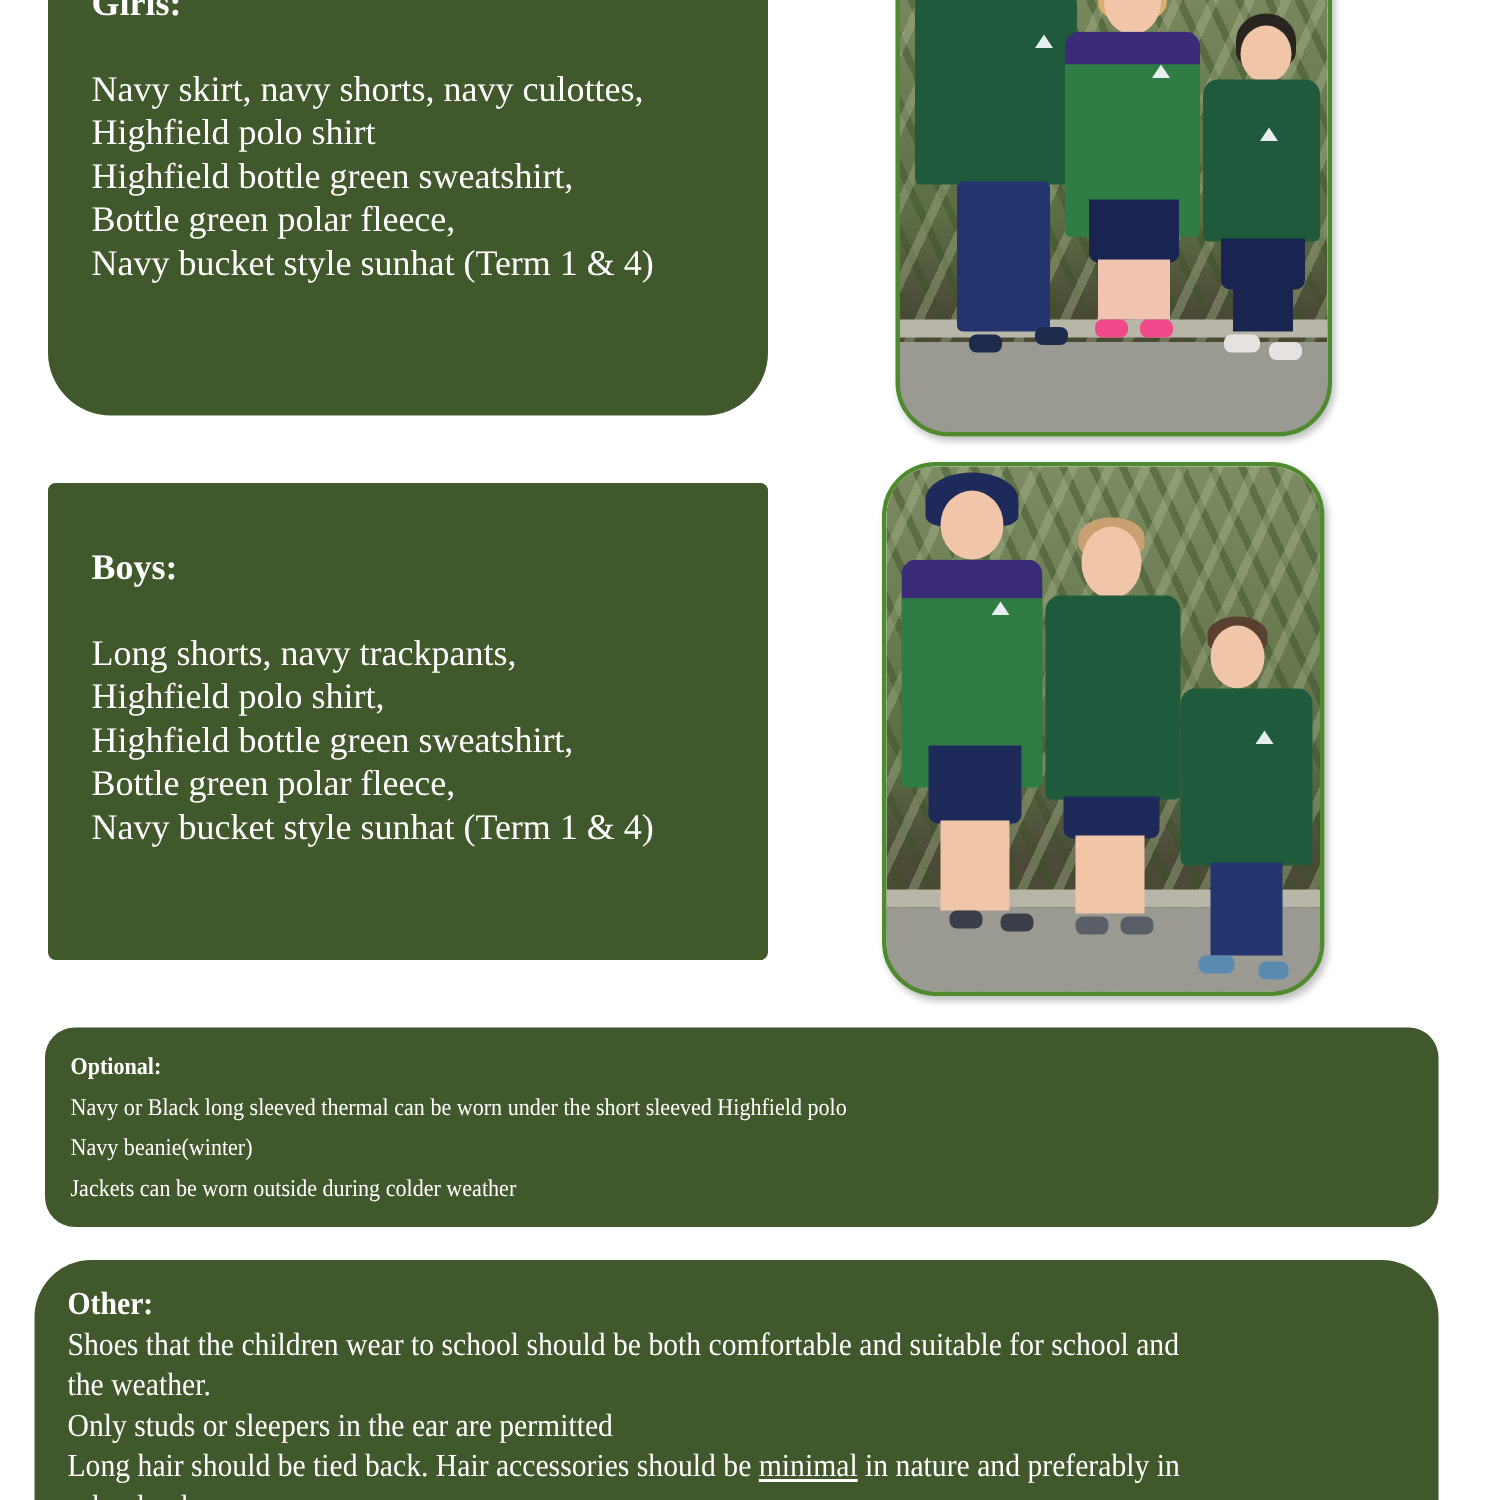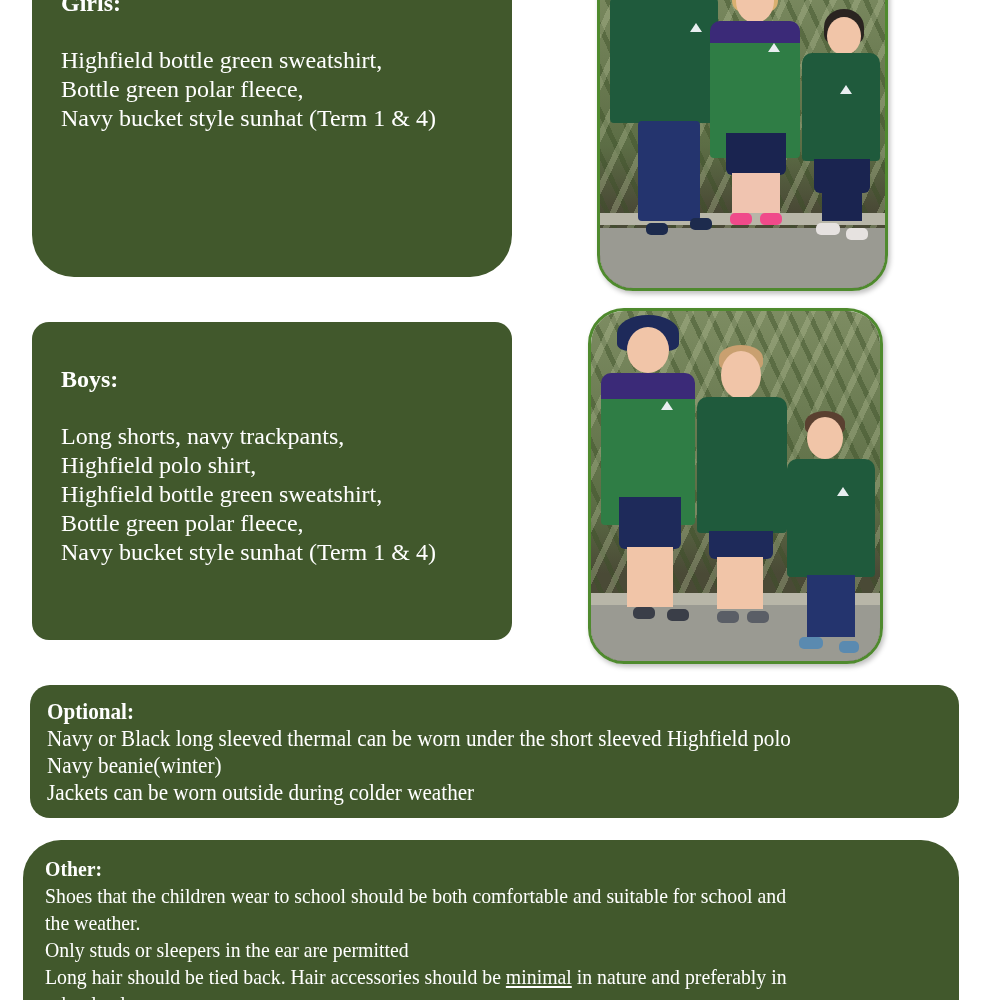--- a/index.html
+++ b/index.html
@@ -1,22 +1,22 @@
 <!DOCTYPE html>
 <html><head>
 <meta charset="utf-8">
 <style>
   html, body { margin: 0; padding: 0; background: #ffffff; }
   body { width: 1000px; height: 1000px; position: relative; overflow: hidden;
          font-family: "Liberation Serif", "DejaVu Serif", serif; color: #ffffff; }
   .box { position: absolute; background: #41582c; box-sizing: border-box; }
   .box .title { font-weight: bold; }
   .box-girls { left: 32px; top: -40px; width: 480px; height: 317px; border-radius: 0 0 42px 42px; padding: 29px 29px 0 29px; font-size: 24px; line-height: 29px; }
-  .box-boys { left: 32px; top: 322px; width: 480px; height: 318px; border-radius: 17px; padding: 43px 29px 0 29px; font-size: 24px; line-height: 29px; }
-  .box-optional { left: 30px; top: 685px; width: 929px; height: 133px; border-radius: 20px; padding: 13px 17px 0 17px; font-size: 23px; line-height: 27px; }
+  .box-boys { left: 32px; top: 322px; width: 480px; height: 318px; border-radius: 5px; padding: 43px 29px 0 29px; font-size: 24px; line-height: 29px; }
+  .box-optional { left: 30px; top: 685px; width: 929px; height: 133px; border-radius: 20px; padding: 13px 17px 0 17px; font-size: 16px; line-height: 27px; }
   .box-other { left: 23px; top: 840px; width: 936px; height: 200px; border-radius: 38px 38px 0 0; padding: 16px 22px 0 22px; font-size: 21.5px; line-height: 27px; }
   .box-optional .line, .box-other .line { transform: scaleX(0.92); transform-origin: left; white-space: nowrap; }
   .gap { height: 28px; }
   .u { text-decoration: underline; }
 
   .photo { position: absolute; overflow: hidden; border: 3px solid #4f8a2e; box-sizing: border-box;
            box-shadow: 2px 3px 5px rgba(0,0,0,0.25); }
   .photo-girls { left: 597px; top: -30px; width: 291px; height: 321px; border-radius: 0 0 36px 36px; }
   .photo-boys { left: 588px; top: 308px; width: 295px; height: 356px; border-radius: 36px; }
   .bg-foliage { position: absolute; inset: 0;
@@ -33,20 +33,22 @@
   .kid .legs { position: absolute; }
   .kid .shoe { position: absolute; border-radius: 5px; height: 12px; }
   .logo { position: absolute; width: 0; height: 0; border-left: 6px solid transparent; border-right: 6px solid transparent; border-bottom: 9px solid #e8eef0; }
 </style>
 </head>
 <body>
 
 <div class="box box-girls">
   <div class="title">Girls:</div>
   <div class="gap"></div>
+  <div>Navy skirt, navy shorts, navy culottes,</div>
+  <div>Highfield polo shirt</div>
   <div>Highfield bottle green sweatshirt,</div>
   <div>Bottle green polar fleece,</div>
   <div>Navy bucket style sunhat (Term 1 &amp; 4)</div>
 </div>
 
 <div class="photo photo-girls" title="Three girls wearing Highfield school uniform">
   <div class="bg-foliage"></div>
   <div class="kerb" style="top:240px;"></div>
   <div class="ground" style="height:60px;"></div>
 

